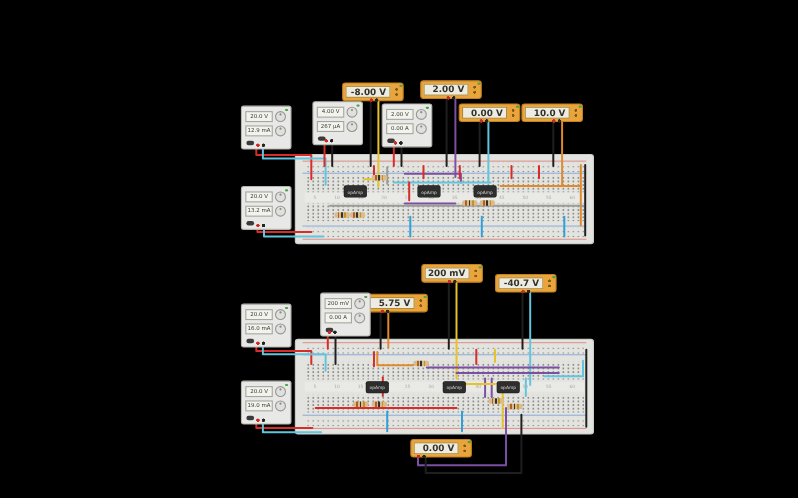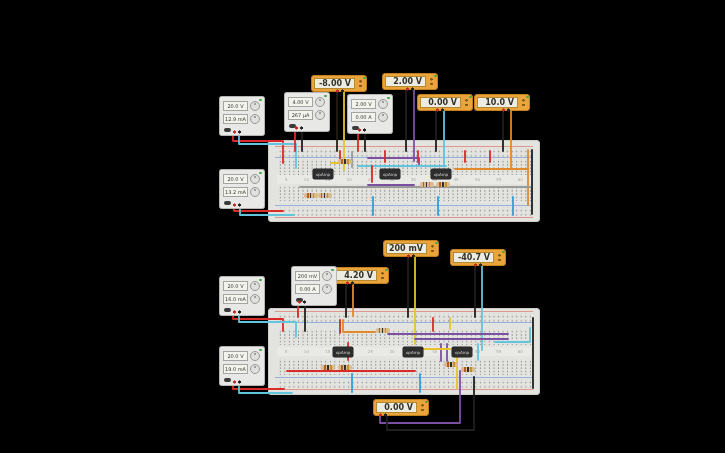--- a/index.html
+++ b/index.html
@@ -246,21 +246,21 @@
   </div>
   <div class="meter" style="left:474px;top:94px">
     <div class="meter-display">
         <span>10.0 V</span>
       </div>
     <div class="meter-side"></div>
     <div class="terms" style="left:26px"></div>
   </div>
   <div class="meter" style="left:333px;top:267px">
     <div class="meter-display">
-        <span>4.20 V</span>
+        <span>5.75 V</span>
       </div>
     <div class="meter-side"></div>
     <div class="terms" style="left:11px"></div>
   </div>
   <div class="meter" style="left:383px;top:240px">
     <div class="meter-display">
         <span>200 mV</span>
       </div>
     <div class="meter-side"></div>
     <div class="terms" style="left:22px"></div>

